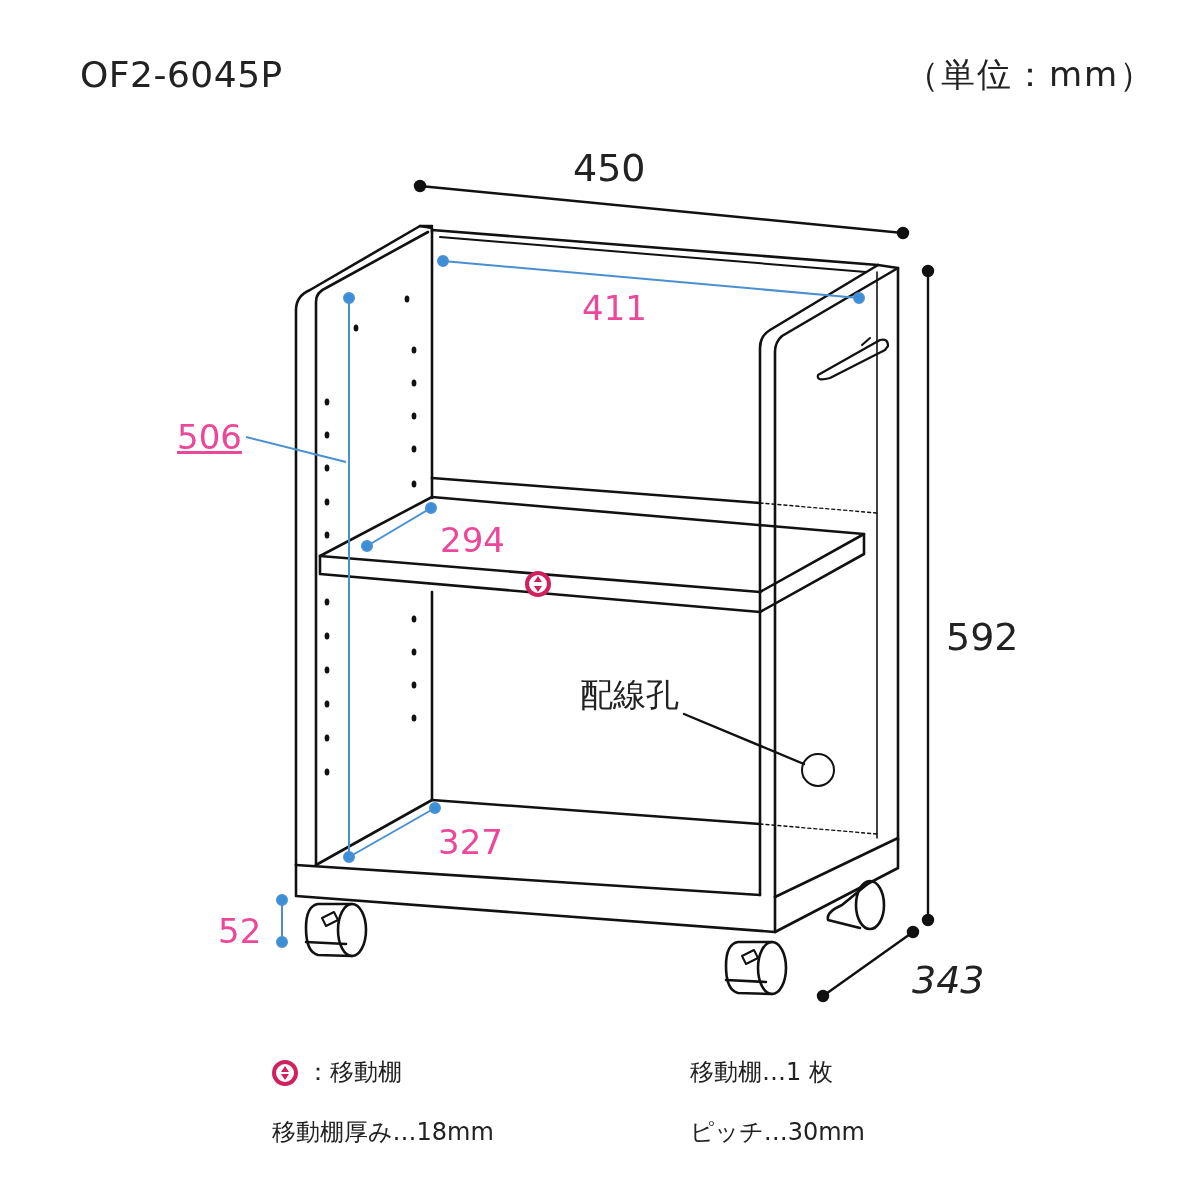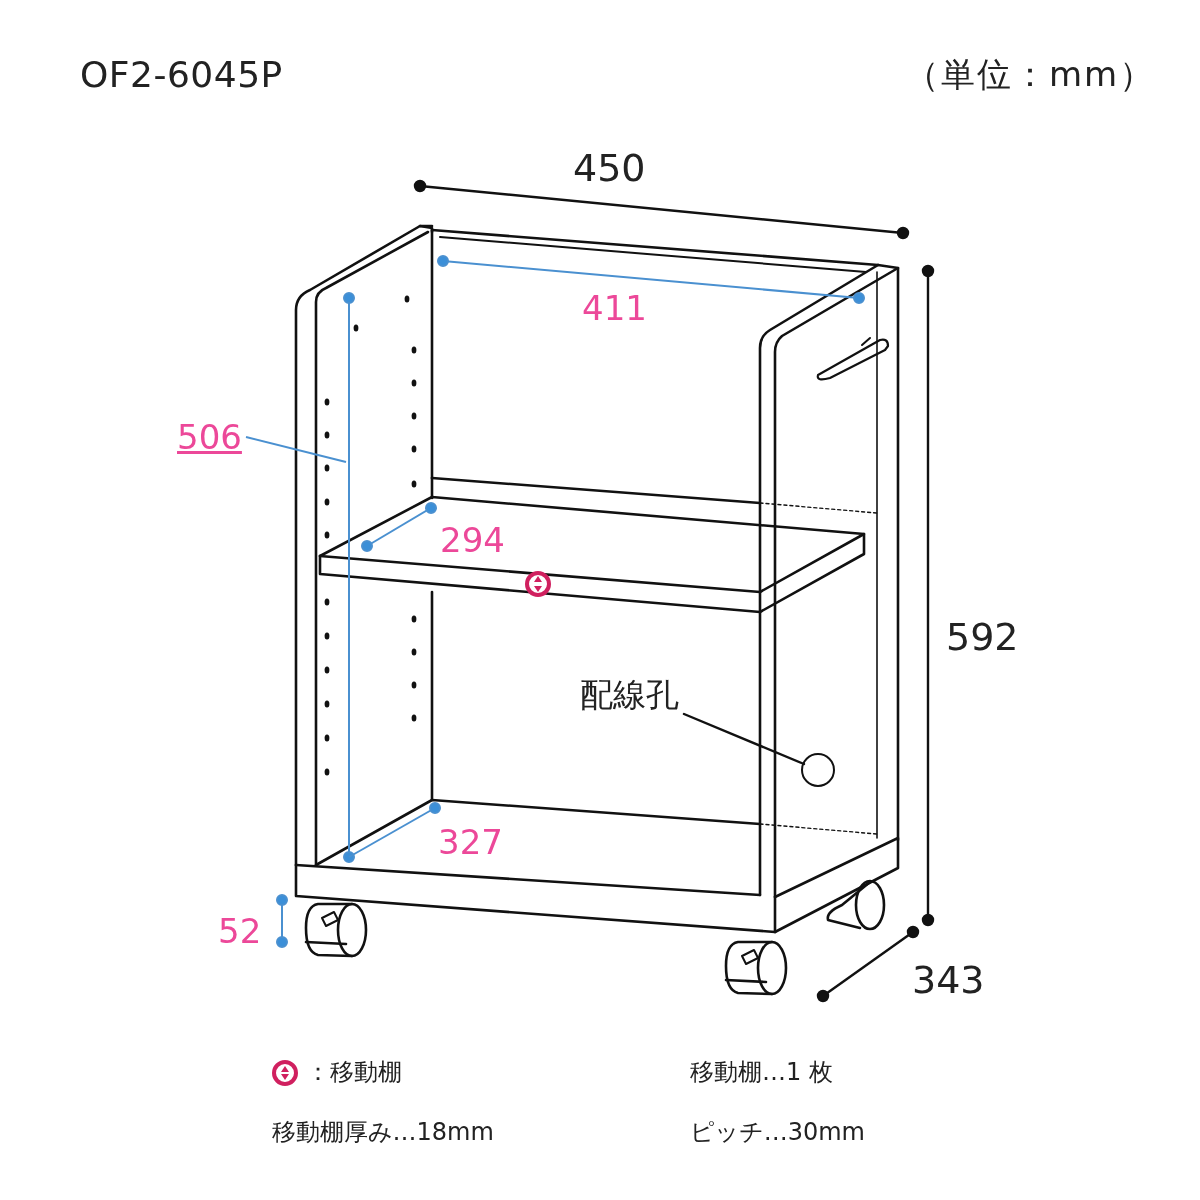--- a/index.html
+++ b/index.html
@@ -153,20 +153,20 @@
 </svg>
 
 <div class="txt dim-black" style="left:573px; top:146px;">450</div>
 <div class="txt dim-blue" style="left:582px; top:288px;">411</div>
 <div class="txt dim-blue" style="left:177px; top:417px;text-decoration:underline;">506</div>
 <div class="txt dim-blue" style="left:440px; top:520px;">294</div>
 <div class="txt dim-black" style="left:946px; top:615px;text-align:center;">592</div>
 <div class="txt label-jp" style="left:580px; top:673px;">配線孔</div>
 <div class="txt dim-blue" style="left:438px; top:822px;">327</div>
 <div class="txt dim-blue" style="left:218px; top:903px;margin-top:8px;">52</div>
-<div class="txt dim-black" style="left:912px; top:958px;">343</div>
+<div class="txt dim-black" style="left:912px; top:958px;font-style:italic;">343</div>
 
 <div class="txt legend" style="left:272px; top:1056px;">
   <span class="legend-icon"></span><span>：移動棚</span>
 </div>
 <div class="txt legend" style="left:690px; top:1056px;">移動棚…1 枚</div>
 <div class="txt legend" style="left:272px; top:1116px;">移動棚厚み…18mm</div>
 <div class="txt legend" style="left:690px; top:1116px;">ピッチ…30mm</div>
 
 </body></html>

